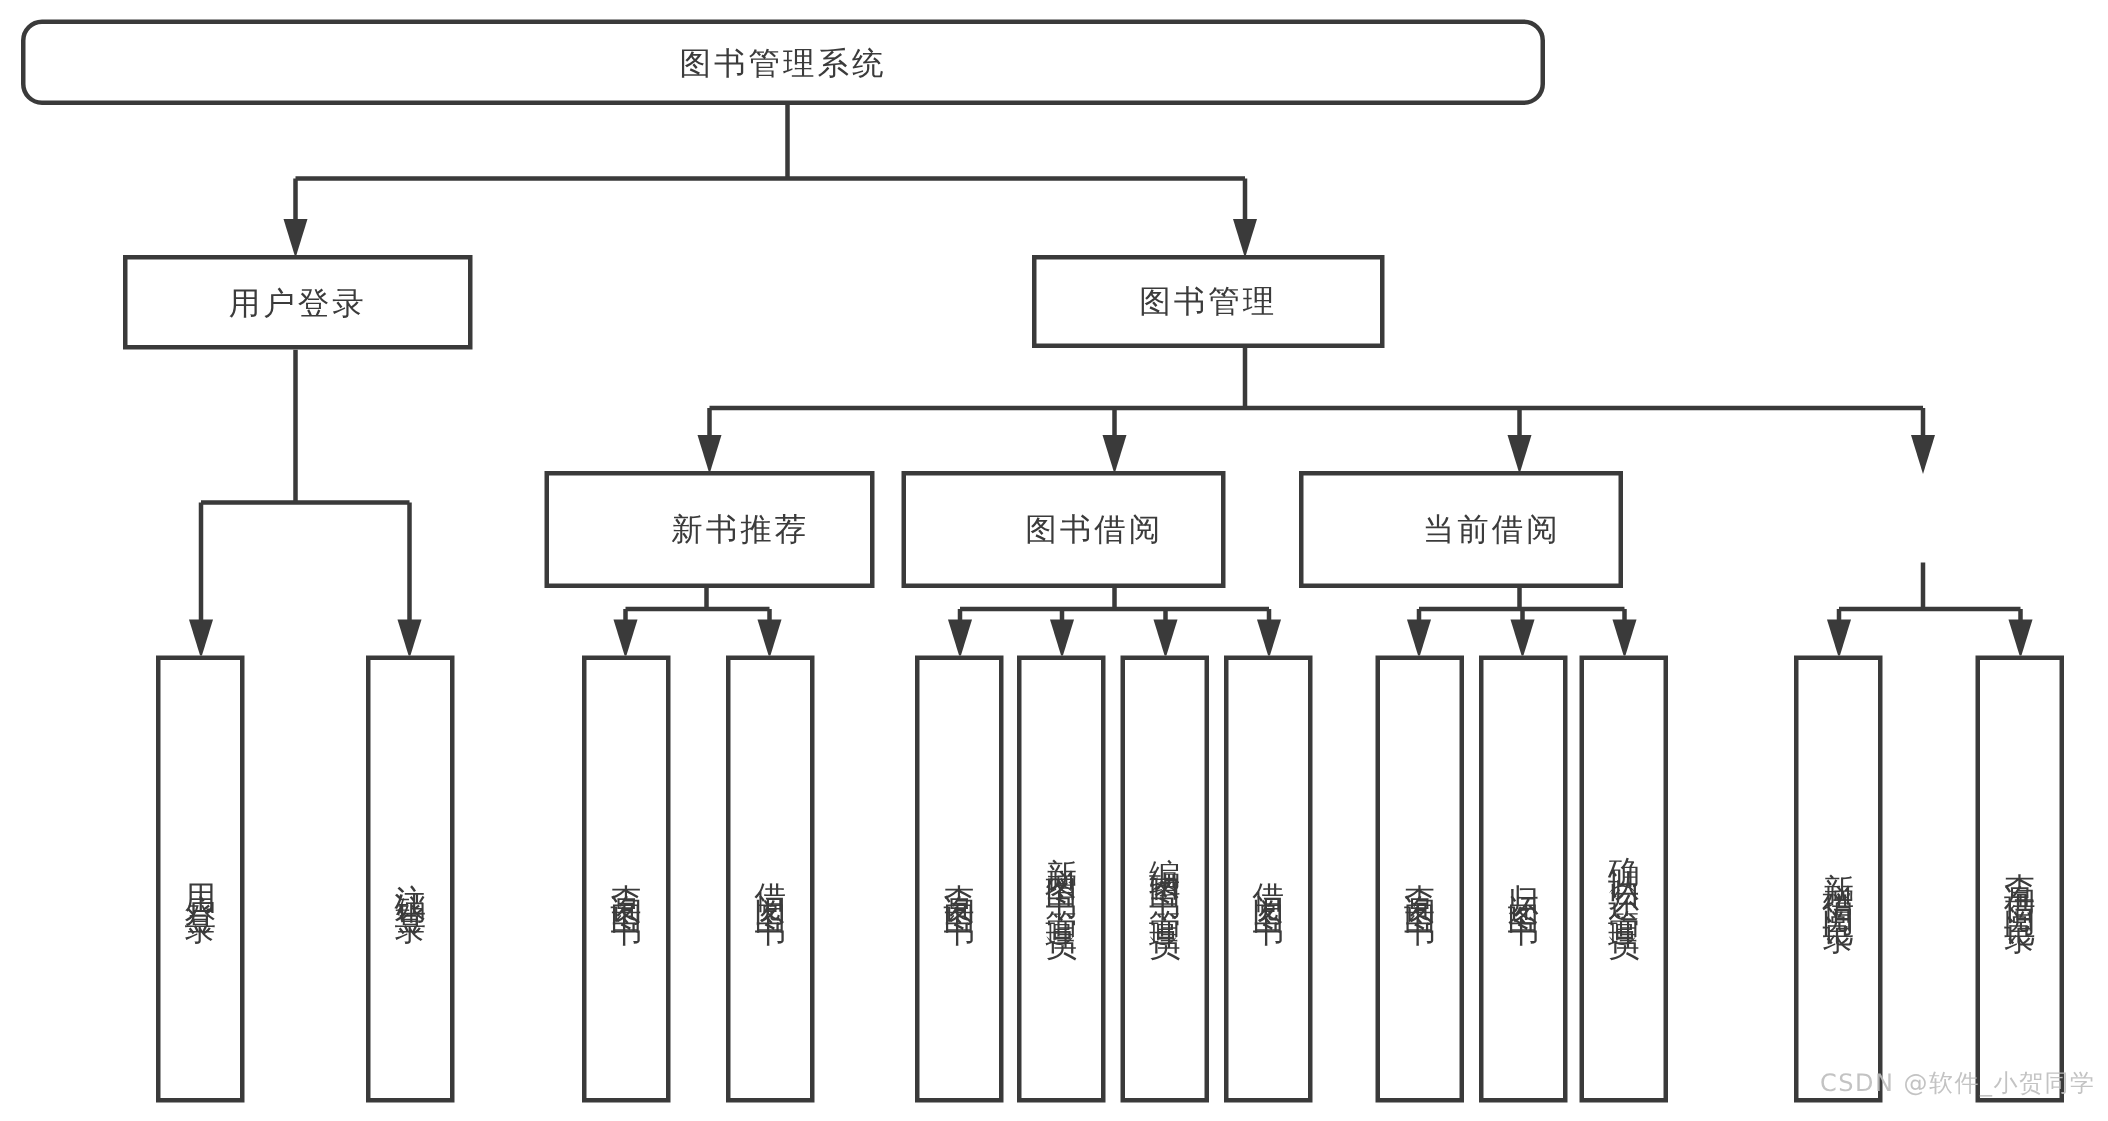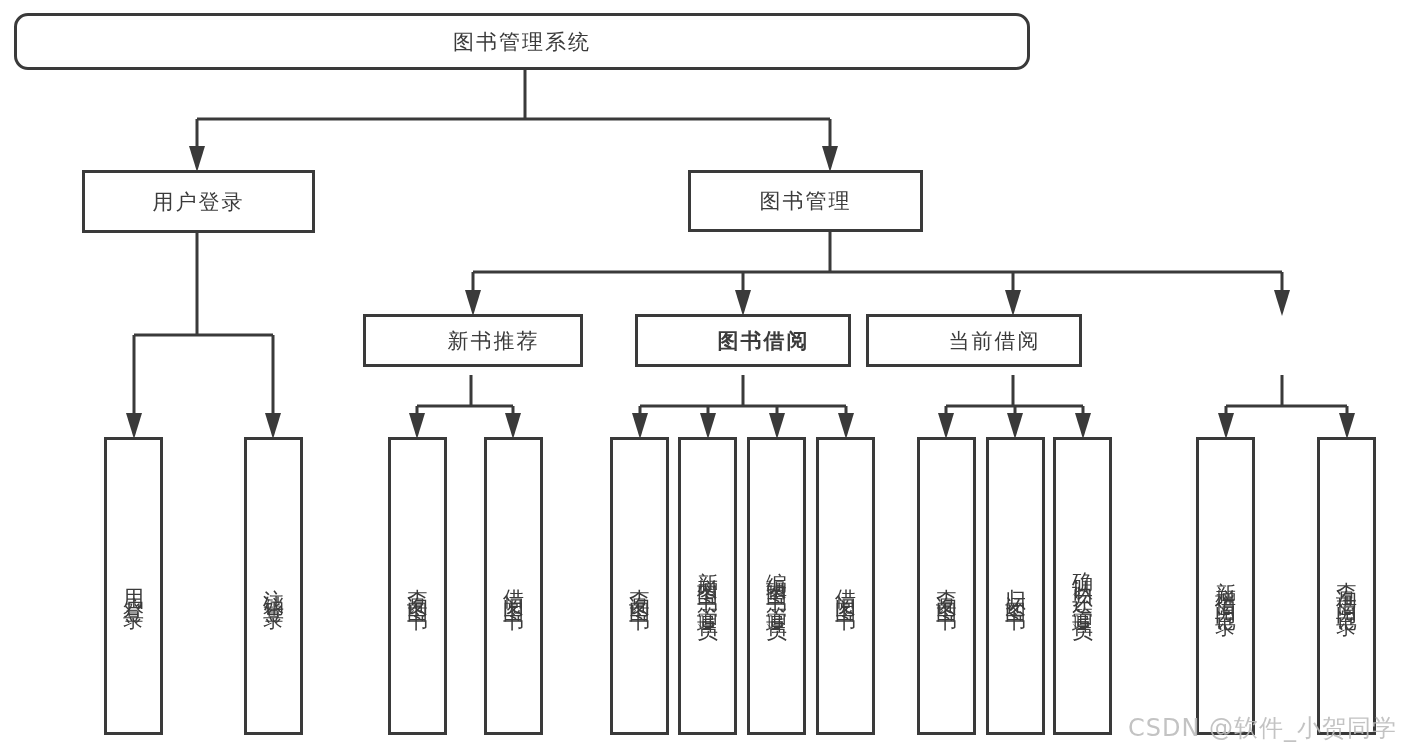--- a/index.html
+++ b/index.html
@@ -44,23 +44,23 @@
     font-size: 21px;
     letter-spacing: 2px;
     white-space: nowrap;
   }
   
   .n-root   { left: 14px;  top: 13px;  width: 1016px; height: 57px; border-radius: 14px; }
   
   .n-login  { left: 82px;  top: 170px; width: 233px;  height: 63px; }
   .n-mgmt   { left: 688px; top: 170px; width: 235px;  height: 62px; }
   
-  .lvl3     { top: 314px;  height: 53px; padding-left: 41px; }
+  .lvl3     { top: 314px;  height: 78px; padding-left: 41px; }
   .n-nbr    { left: 363px;  width: 220px; }
-  .n-bb     { left: 635px;  width: 216px; font-weight: bold; }
+  .n-bb     { left: 601px;  width: 216px; }
   .n-cb     { left: 866px;  width: 216px; }
   .n-br     { left: 1173px; width: 218px; }
   
   .leaf {
     top: 437px;
     height: 298px;
     width: 59px;
     writing-mode: vertical-rl;
     text-orientation: mixed;
     letter-spacing: 7px;
@@ -76,21 +76,21 @@
   .lf-8  { left: 816px;  }
   .lf-9  { left: 917px;  }
   .lf-10 { left: 986px;  }
   .lf-11 { left: 1053px; }
   .lf-12 { left: 1196px; }
   .lf-13 { left: 1317px; }
   .watermark {
     position: absolute;
     right: 8px;
     top: 712px;
-    font-size: 24px;
+    font-size: 16px;
     color: #bdbdbd;
     opacity: 0.9;
     letter-spacing: 1px;
     z-index: 5;
     white-space: nowrap;
   }
 </style>
 </head>
 <body>
 

